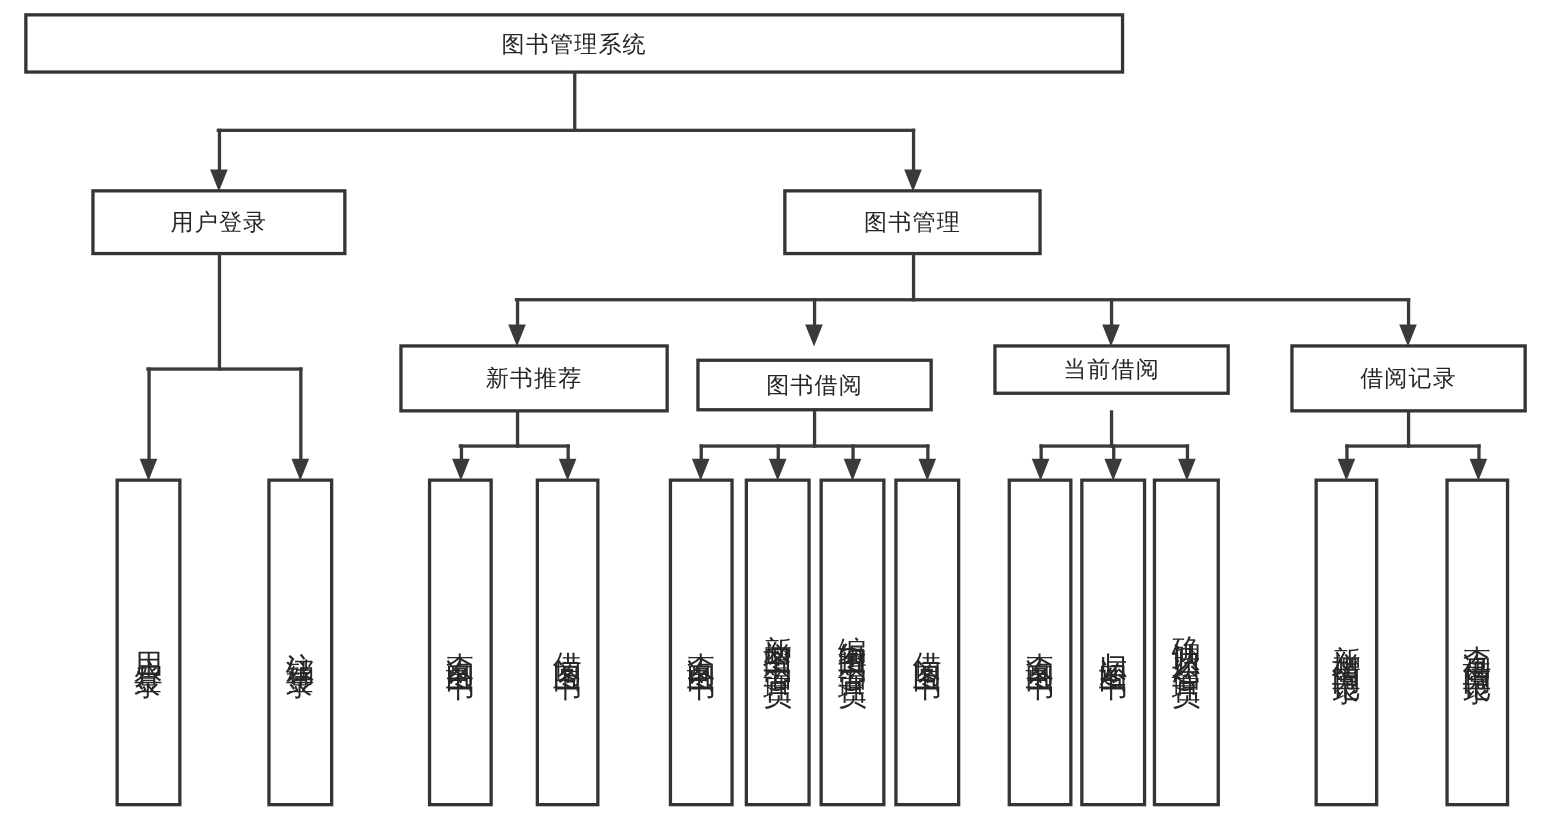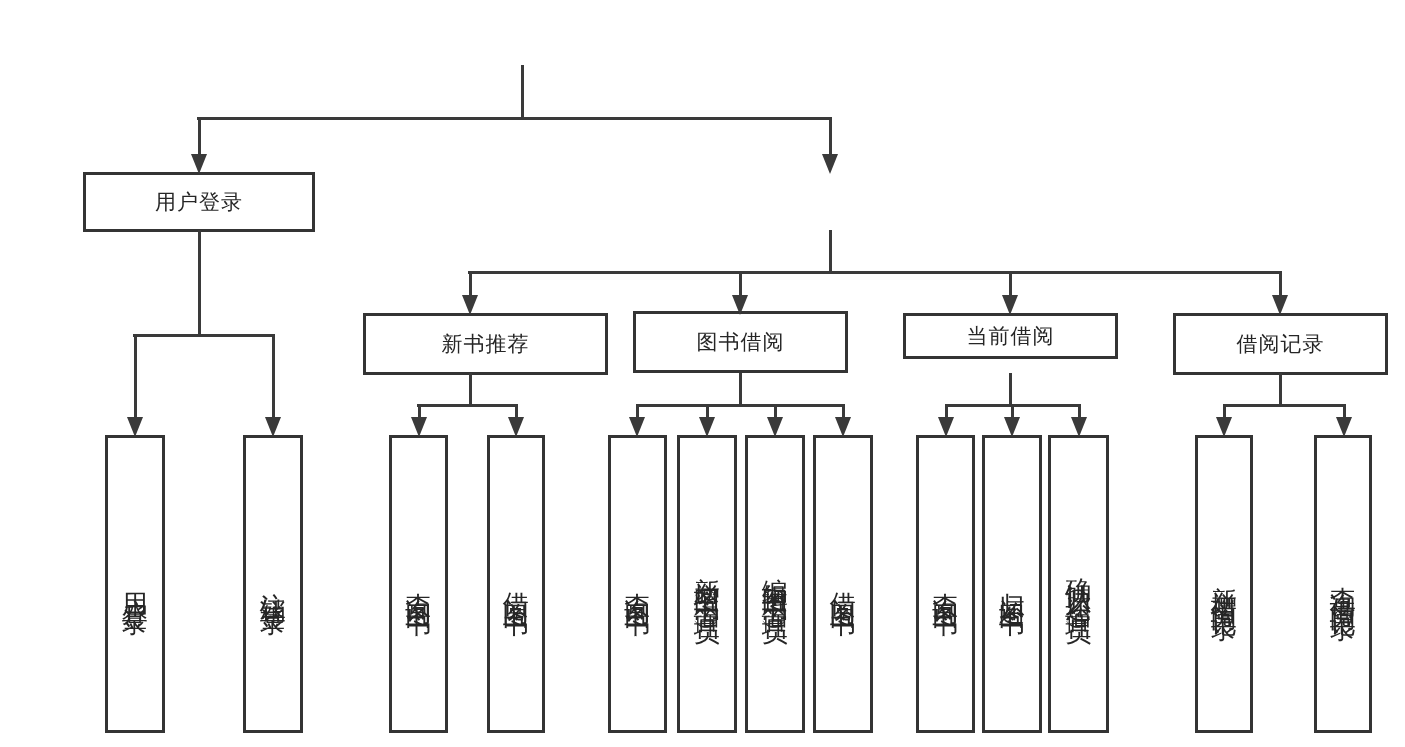--- a/index.html
+++ b/index.html
@@ -33,29 +33,35 @@
   .watermark{
     position:absolute;right:6px;top:716px;z-index:6;
     color:var(--watermark);font-size:21px;white-space:nowrap;
   }
 </style>
 </head>
 <body>
 
 <div class="canvas">
 
+  <div class="node h" style="left:22px;top:12px;width:1000px;height:55px">
+    <span>图书管理系统</span>
+  </div>
 
   <div class="node h" style="left:83px;top:172px;width:232px;height:60px">
     <span>用户登录</span>
+  </div>
+  <div class="node h" style="left:712px;top:172px;width:235px;height:60px">
+    <span>图书管理</span>
   </div>
 
   <div class="node h" style="left:363px;top:313px;width:245px;height:62px">
     <span>新书推荐</span>
   </div>
-  <div class="node h" style="left:633px;top:311px;width:215px;height:62px">
+  <div class="node h" style="left:633px;top:326px;width:215px;height:48px">
     <span>图书借阅</span>
   </div>
   <div class="node h" style="left:903px;top:313px;width:215px;height:46px">
     <span>当前借阅</span>
   </div>
   <div class="node h" style="left:1173px;top:313px;width:215px;height:62px">
     <span>借阅记录</span>
   </div>
 
   <div class="node v" style="left:105px;top:435px;width:60px;height:298px">

